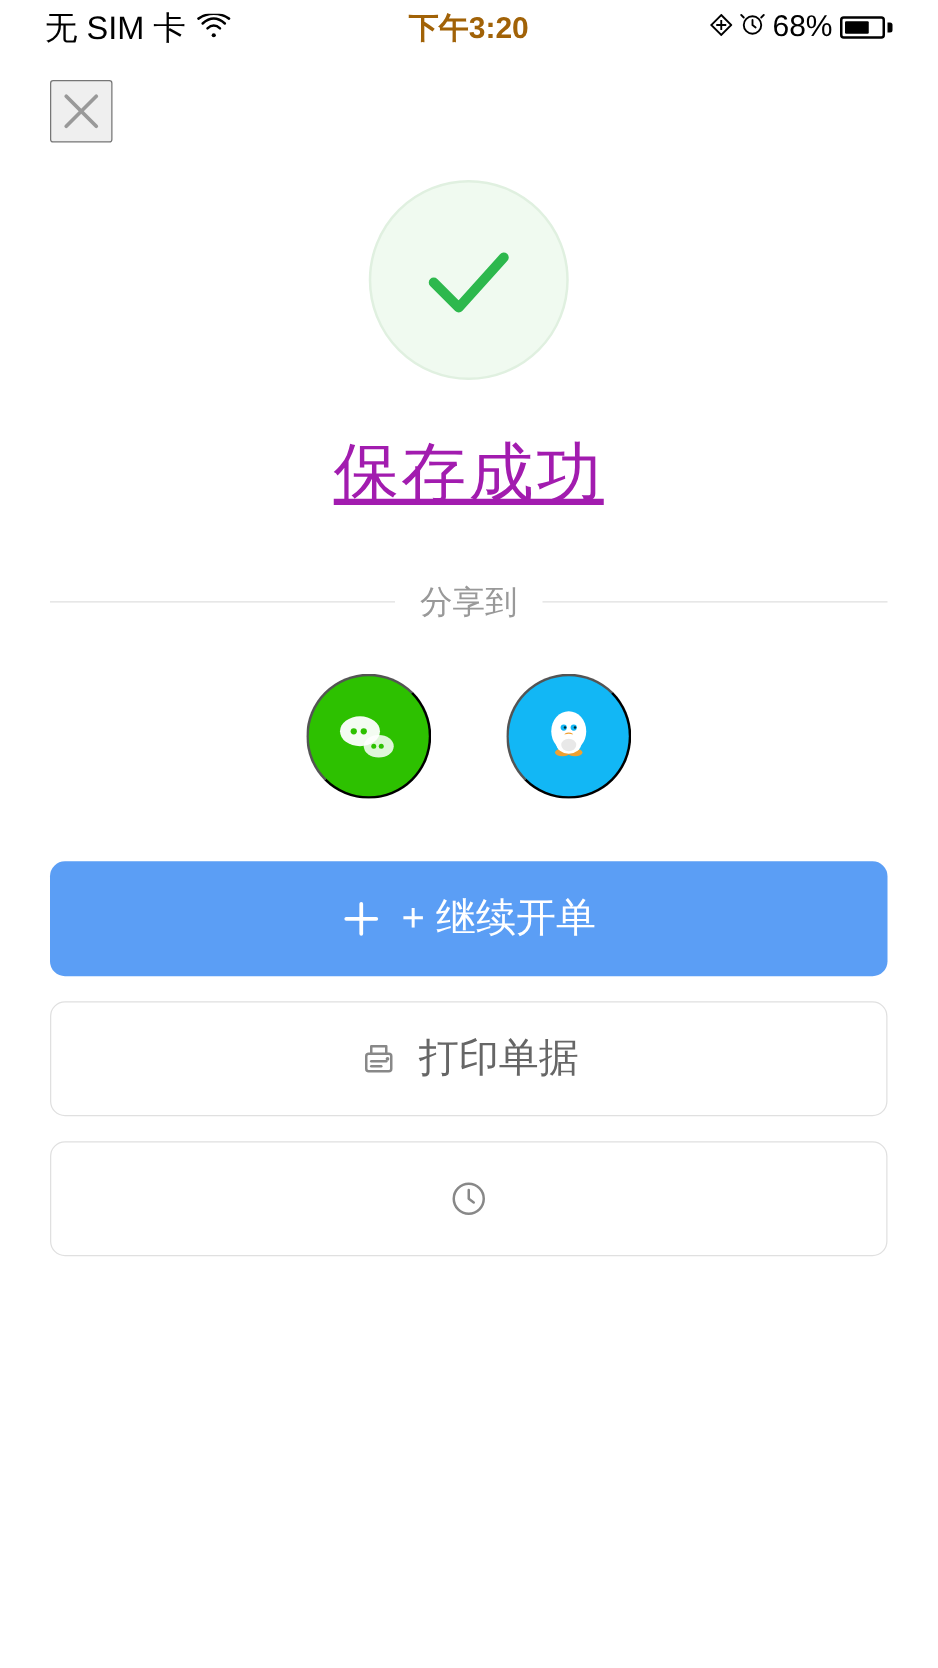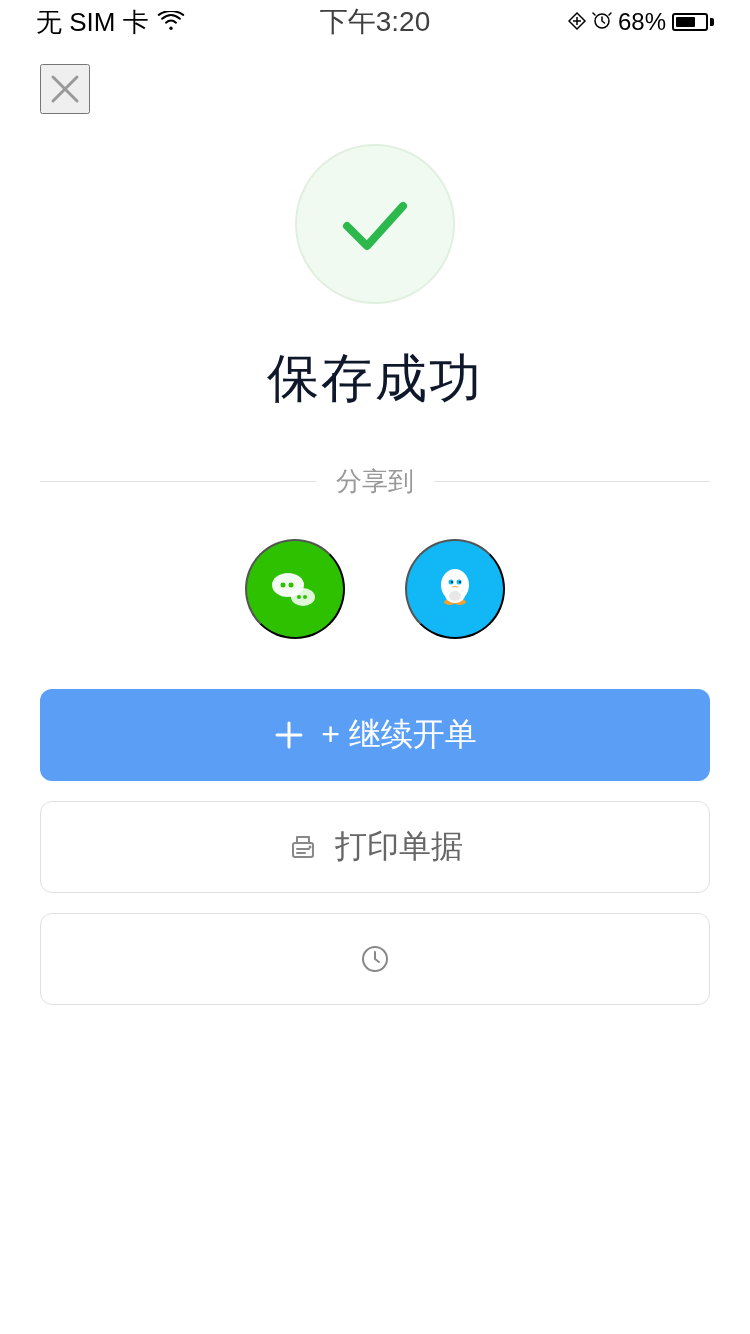--- a/index.html
+++ b/index.html
@@ -25,23 +25,23 @@
     }
     .status-left {
       display: flex;
       align-items: center;
       gap: 8px;
       font-size: 26px;
       font-weight: 500;
       color: #000;
     }
     .status-center {
-      font-size: 28px;
-      font-weight: 400;
-      color: #404040;
+      font-size: 24px;
+      font-weight: 700;
+      color: #a16207;
       position: absolute;
       left: 50%;
       transform: translateX(-50%);
     }
     .status-right {
       display: flex;
       align-items: center;
       gap: 6px;
       font-size: 24px;
       color: #000;
@@ -112,23 +112,24 @@
     }
     .success-circle svg {
       width: 80px;
       height: 80px;
     }
 
     
     .success-title {
       font-size: 52px;
       font-weight: 500;
-      color: #0f172a;
+      color: #a21caf;
       margin-bottom: 50px;
       letter-spacing: 2px;
+      text-decoration: underline;
     }
 
     
     .share-section {
       width: 100%;
       margin-bottom: 50px;
     }
     .share-divider {
       display: flex;
       align-items: center;

